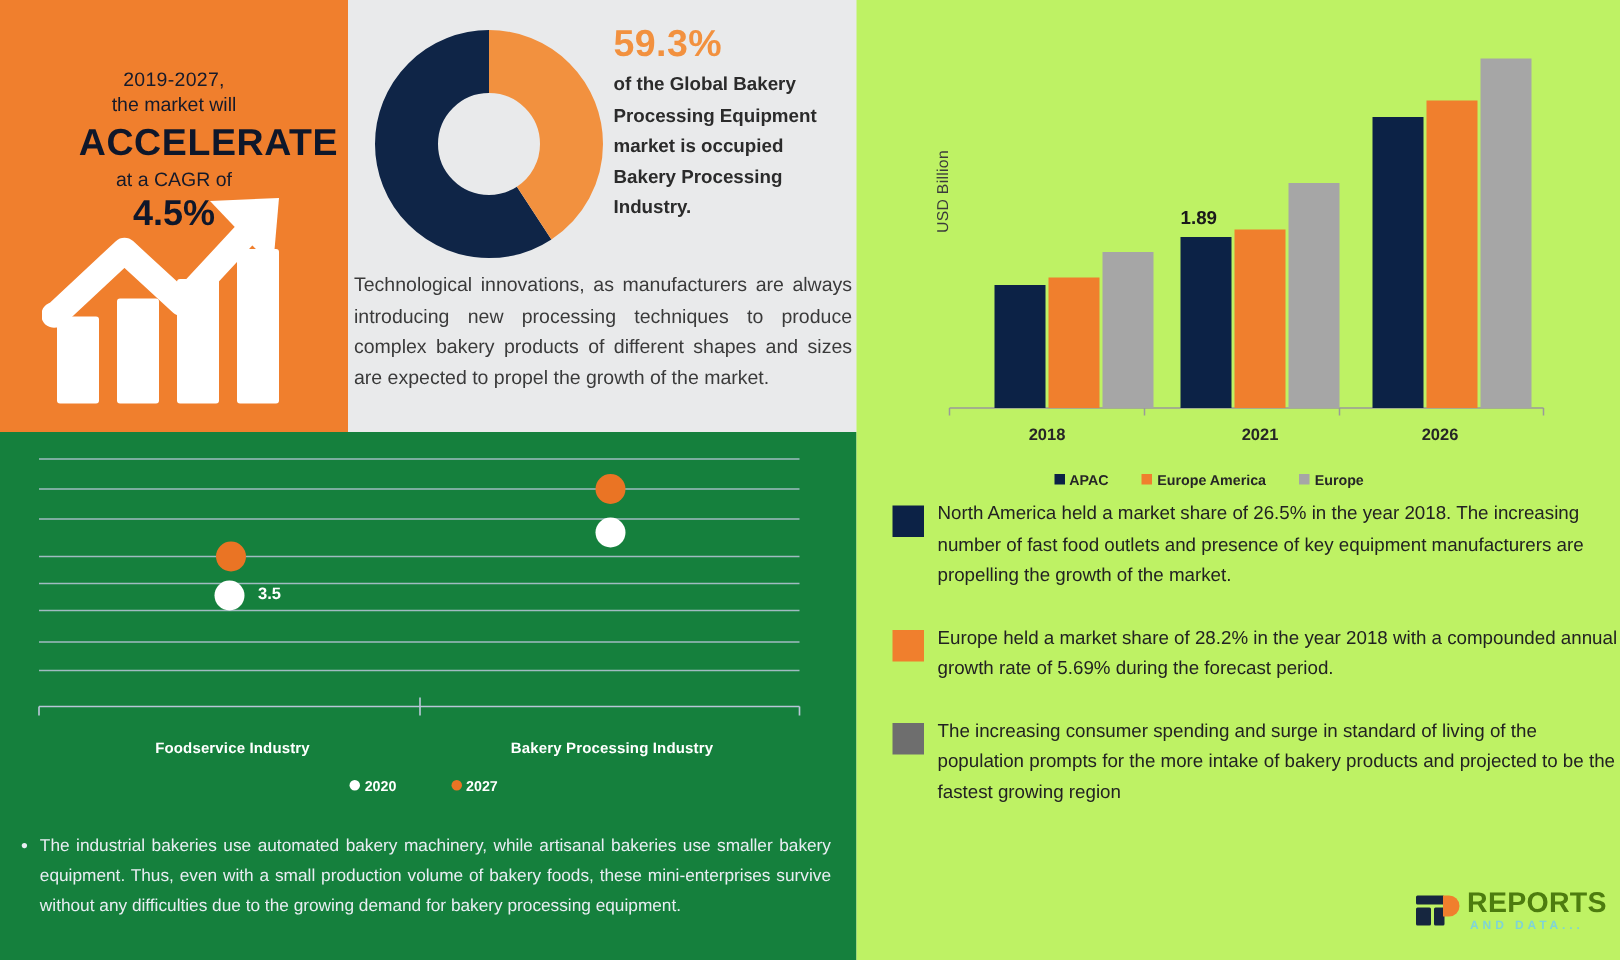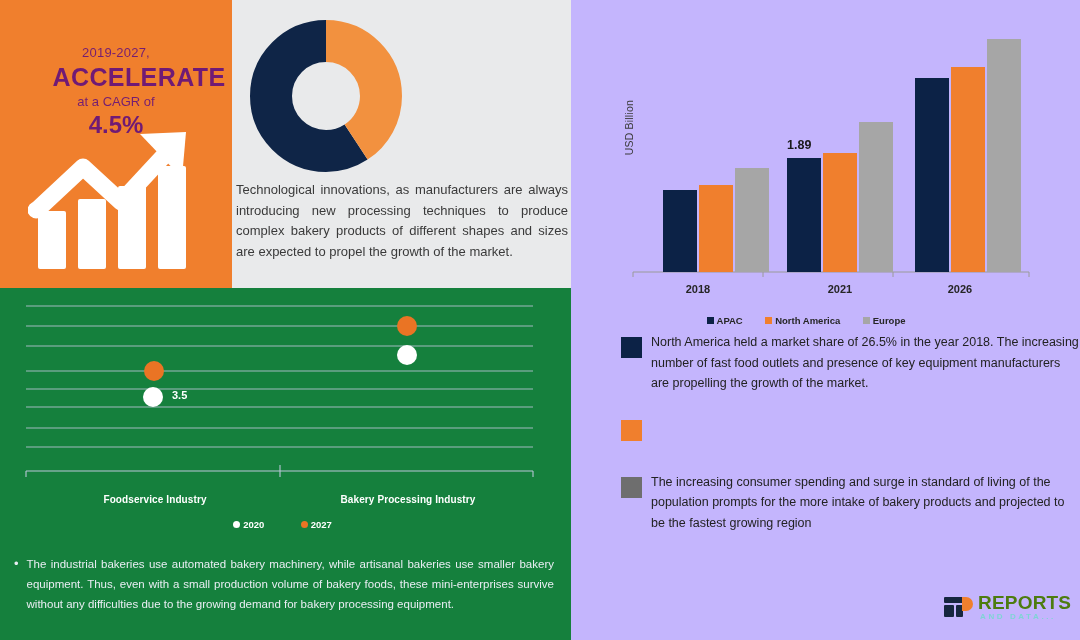--- a/index.html
+++ b/index.html
@@ -13,21 +13,21 @@
   .page { position:absolute; inset:0; width:1080px; height:640px; background:#f1f2f2; }
 
   
   .left-col { position:absolute; left:0; top:0; width:571px; height:640px; background:#e9eaeb; }
 
   
   .accel-panel {
     position:absolute; left:0; top:0; width:232px; height:288px;
     background:#f07f2d; overflow:hidden;
   }
-  .accel-text { position:absolute; left:0; top:44px; width:232px; text-align:center; color:#701a75; }
+  .accel-text { position:absolute; left:0; top:44px; width:232px; text-align:center; color:#0f172a; }
   .accel-years { font-size:13px; letter-spacing:.2px; line-height:17px; opacity:.97; }
   .accel-sub1 { font-size:13px; line-height:18px; opacity:.97; }
   .accel-big { font-size:25px; font-weight:bold; line-height:30px; letter-spacing:.4px; margin-top:1px;padding-left:46px; }
   .accel-sub2 { font-size:13px; line-height:19px; opacity:.97; }
   .accel-pct { font-size:24px; font-weight:bold; line-height:28px; }
 
   .growth-svg { position:absolute; left:28px; top:126px; }
 
   
   .donut-block { position:absolute; left:232px; top:0; width:339px; height:288px; background:#e9eaeb; }
@@ -56,52 +56,53 @@
   .dot-legend-dot { display:inline-block; width:7px; height:7px; border-radius:50%; vertical-align:middle; margin-right:3px; position:relative; top:-1px; }
 
   .bottom-bullet {
     position:absolute; left:14px; top:266px; width:540px;
     font-size:11.5px; color:#e9edf3; line-height:20px;
     display:flex; gap:8px; text-align:justify;
   }
   .bullet-dot { color:#e9edf3; font-size:13px; line-height:19px; }
 
   
-  .right-col { position:absolute; left:571px; top:0; width:509px; height:640px; background:#c4b5fd; }
+  .right-col { position:absolute; left:571px; top:0; width:509px; height:640px; background:#bef264; }
 
   .barchart-area { position:absolute; left:0; top:0; width:509px; height:332px; }
   .ylabel {
     position:absolute; left:52px; top:100px;
     writing-mode:vertical-rl; transform:rotate(180deg);
     font-size:10.5px; color:#3b3b3b; letter-spacing:.2px;
   }
   .bar-legend { position:absolute; top:310px; left:0; width:470px; text-align:center; }
   .bar-legend-item { display:inline-block; margin:0 9px; font-size:9.5px; font-weight:bold; color:#262626; }
   .bar-legend-sq { display:inline-block; width:7px; height:7px; vertical-align:middle; margin-right:3px; position:relative; top:-1px; }
 
-  .points { position:absolute; left:0; top:332px; width:509px;padding-left:26px; }
+  .points { position:absolute; left:0; top:332px; width:509px; }
   .point-row { position:relative; padding-left:54px; margin-bottom:21px; min-height:36px; }
   .point-sq { position:absolute; left:24px; top:5px; width:21px; height:21px; }
   .point-text { font-size:12.5px; color:#222222; line-height:20.5px; }
 
   .logo { position:absolute; left:944px; top:592px; width:125px; height:36px; }
   .logo-mark { position:absolute; left:0; top:4px; }
   .logo-word { position:absolute; left:34px; top:0px; font-size:19px; font-weight:bold; color:#4d7c0f; letter-spacing:.2px; line-height:22px; }
   .logo-sub { position:absolute; left:36px; top:20px; font-size:8px; font-weight:bold; color:#7fd4d4; letter-spacing:2.6px; line-height:10px; }
 </style>
 </head>
 <body>
 
 <div class="page">
 
   <div class="left-col">
 
     <div class="accel-panel">
       <div class="accel-text">
         <div class="accel-years">2019-2027,</div>
+        <div class="accel-sub1">the market will</div>
         <div class="accel-big">ACCELERATE</div>
         <div class="accel-sub2">at a CAGR of</div>
         <div class="accel-pct">4.5%</div>
       </div>
       <svg class="growth-svg" width="180" height="150" viewBox="0 0 180 150">
         <g fill="#ffffff">
           <rect x="10" y="85" width="28" height="58" rx="2"></rect>
           <rect x="50" y="73" width="28" height="70" rx="2"></rect>
           <rect x="90" y="60" width="28" height="83" rx="2"></rect>
           <rect x="130" y="40" width="28" height="103" rx="2"></rect>
@@ -110,20 +111,24 @@
         <path d="M112 8 L158 6 L154 52 Z" fill="#ffffff"></path>
       </svg>
     </div>
 
     <div class="donut-block">
       <svg class="donut-wrap" width="152" height="152" viewBox="0 0 152 152">
 
         <circle cx="76" cy="76" r="55" fill="none" stroke="#0f2547" stroke-width="42" stroke-dasharray="204.9 140.7" stroke-dashoffset="-140.7" transform="rotate(-90 76 76)"></circle>
         <circle cx="76" cy="76" r="55" fill="none" stroke="#f2913f" stroke-width="42" stroke-dasharray="140.7 204.9" stroke-dashoffset="0" transform="rotate(-90 76 76)"></circle>
       </svg>
+      <div class="stat-text">
+        <div class="stat-pct">59.3%</div>
+        <div class="stat-desc">of the Global Bakery Processing Equipment market is occupied Bakery Processing Industry.</div>
+      </div>
       <div class="para">Technological innovations, as manufacturers are always introducing new processing techniques to produce complex bakery products of different shapes and sizes are expected to propel the growth of the market.</div>
     </div>
 
     <div class="navy-panel">
       <svg class="dotchart" viewBox="0 0 571 232">
         <g stroke="#b9c6d8" stroke-width="1.1" opacity="0.85">
           <line x1="26" y1="18" x2="533" y2="18"></line>
           <line x1="26" y1="38" x2="533" y2="38"></line>
           <line x1="26" y1="58" x2="533" y2="58"></line>
           <line x1="26" y1="83" x2="533" y2="83"></line>
@@ -196,35 +201,36 @@
         <text x="127" y="293" text-anchor="middle" fill="#262626" font-family="Liberation Sans, sans-serif" font-size="11" font-weight="bold">2018</text>
         <text x="269" y="293" text-anchor="middle" fill="#262626" font-family="Liberation Sans, sans-serif" font-size="11" font-weight="bold">2021</text>
         <text x="389" y="293" text-anchor="middle" fill="#262626" font-family="Liberation Sans, sans-serif" font-size="11" font-weight="bold">2026</text>
       </svg>
 
       <div class="bar-legend">
         <span class="bar-legend-item">
           <span class="bar-legend-sq" style="background:#0c2246"></span><span>APAC</span>
         </span>
         <span class="bar-legend-item">
-          <span class="bar-legend-sq" style="background:#f07f2d"></span><span>North America</span>
+          <span class="bar-legend-sq" style="background:#f07f2d"></span><span>Europe America</span>
         </span>
         <span class="bar-legend-item">
           <span class="bar-legend-sq" style="background:#a6a6a6"></span><span>Europe</span>
         </span>
       </div>
     </div>
 
     <div class="points">
       <div class="point-row">
         <span class="point-sq" style="background:#0c2246"></span>
         <div class="point-text">North America held a market share of 26.5% in the year 2018. The increasing number of fast food outlets and presence of key equipment manufacturers are propelling the growth of the market.</div>
       </div>
       <div class="point-row">
         <span class="point-sq" style="background:#f07f2d"></span>
+        <div class="point-text">Europe held a market share of 28.2% in the year 2018 with a compounded annual growth rate of 5.69% during the forecast period.</div>
       </div>
       <div class="point-row">
         <span class="point-sq" style="background:#6e6e6e"></span>
         <div class="point-text">The increasing consumer spending and surge in standard of living of the population prompts for the more intake of bakery products and projected to be the fastest growing region</div>
       </div>
     </div>
   </div>
 
   <div class="logo">
     <svg class="logo-mark" width="30" height="22" viewBox="0 0 30 22">

